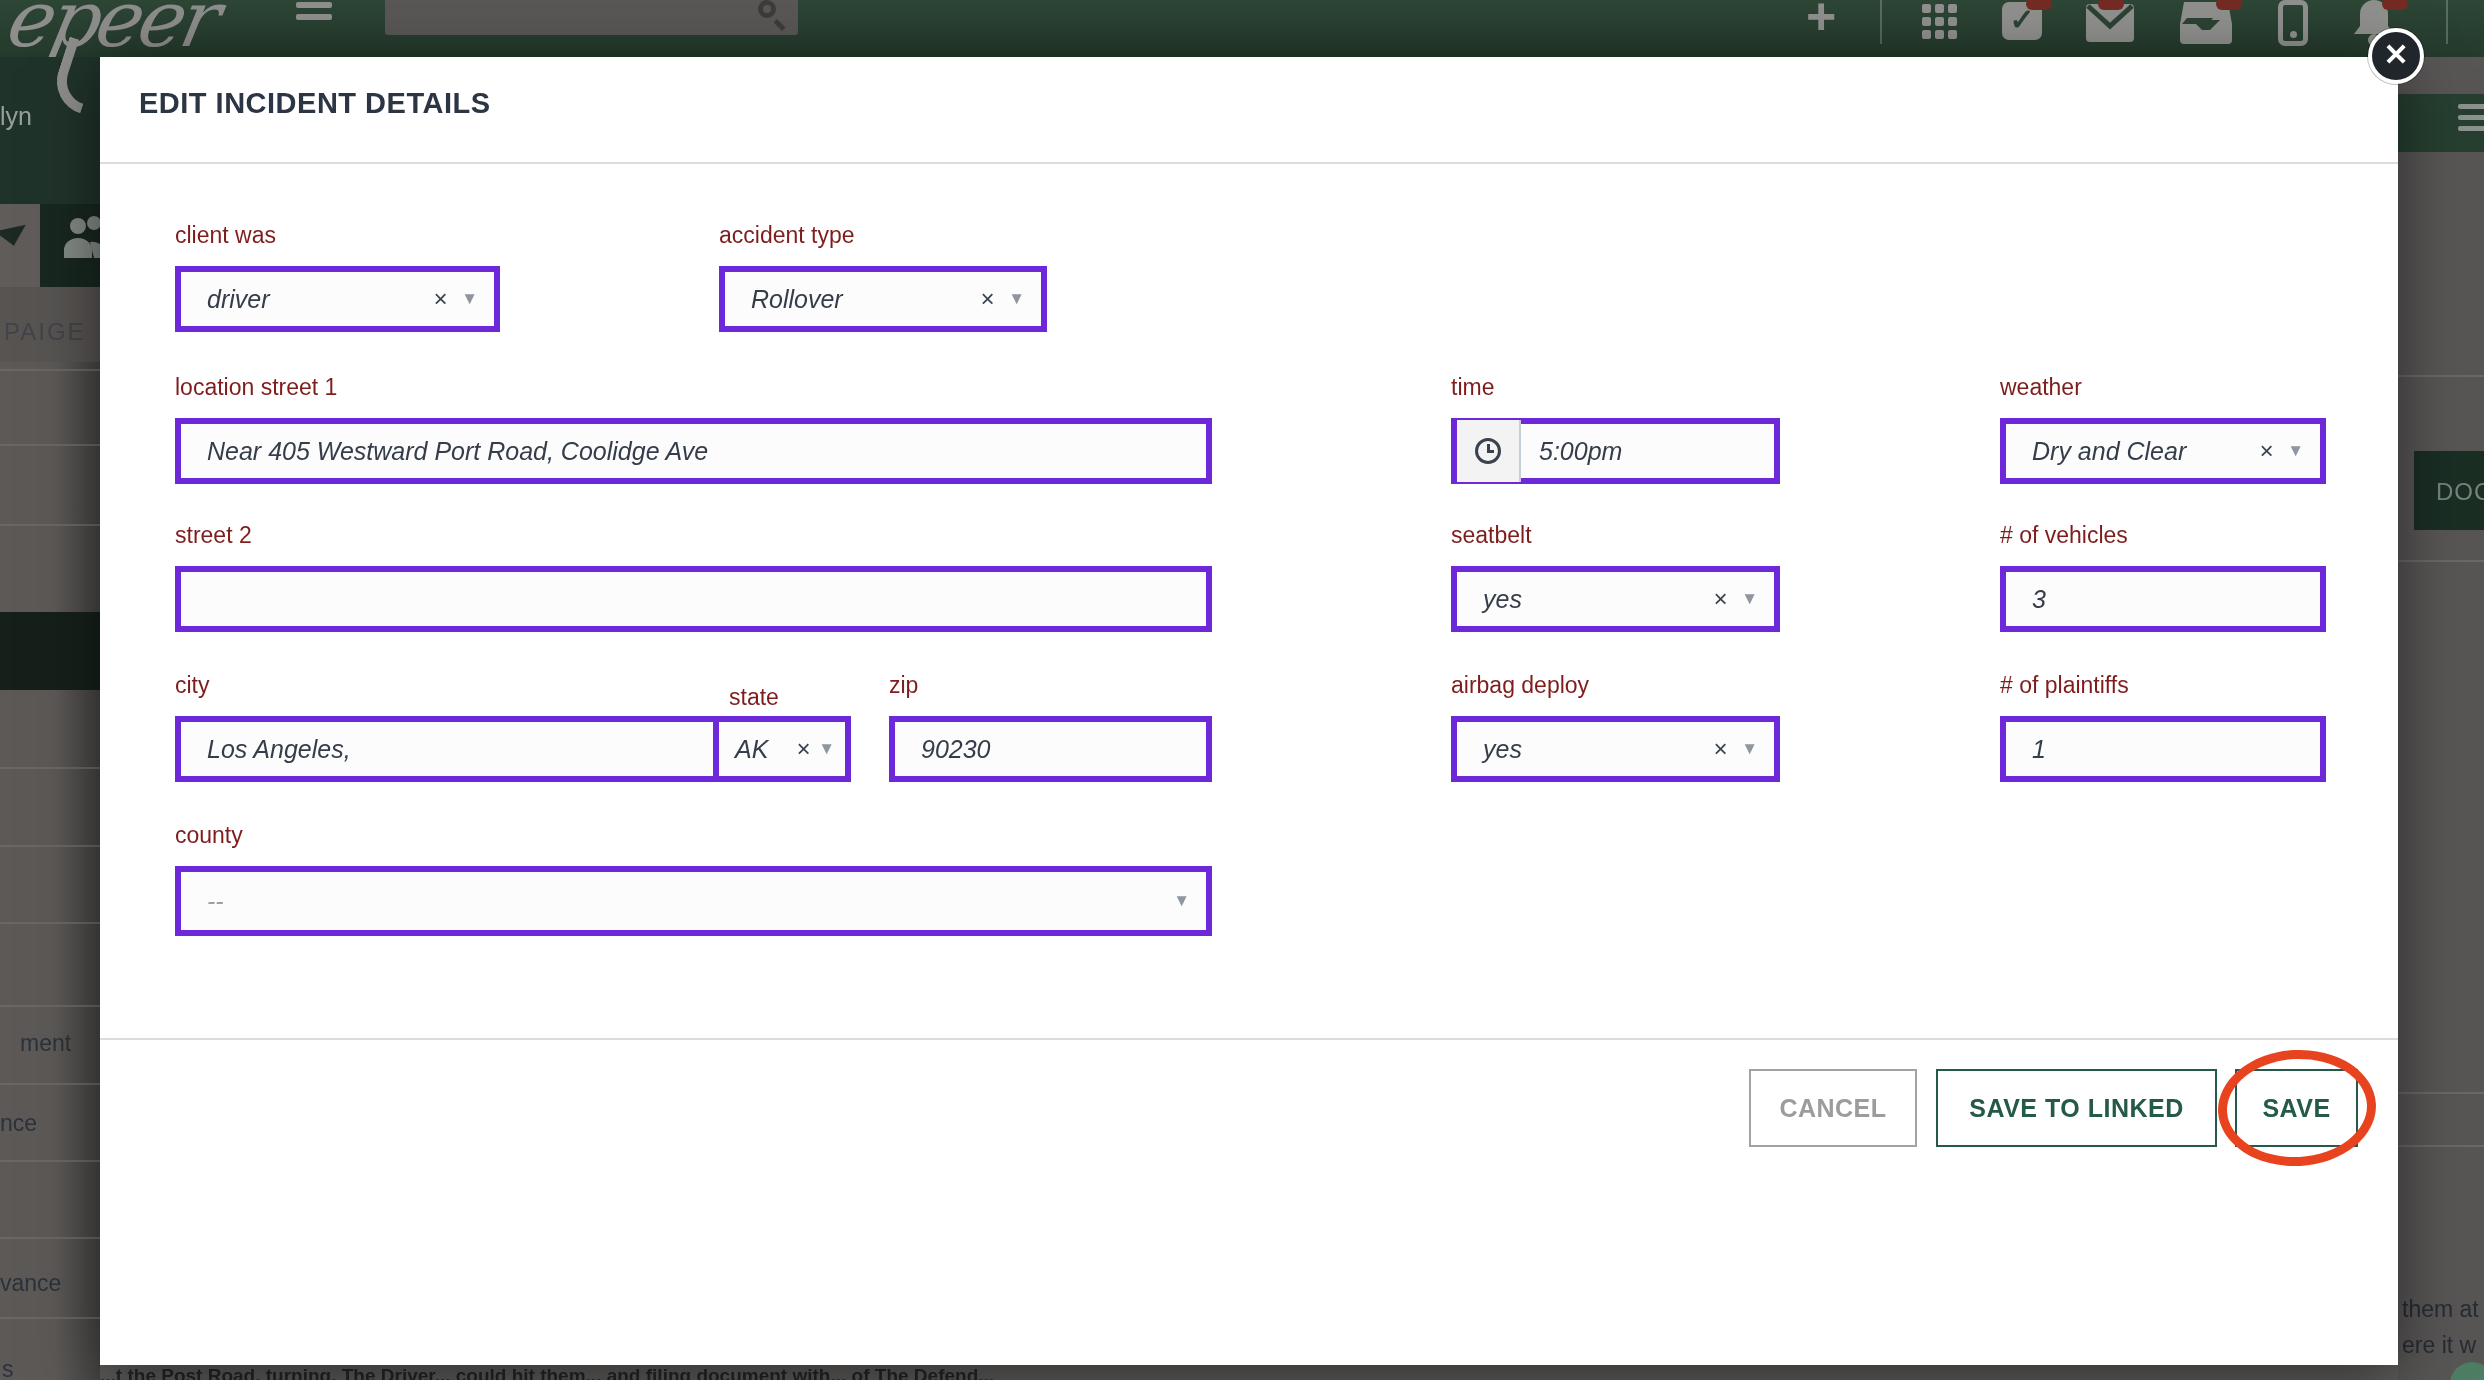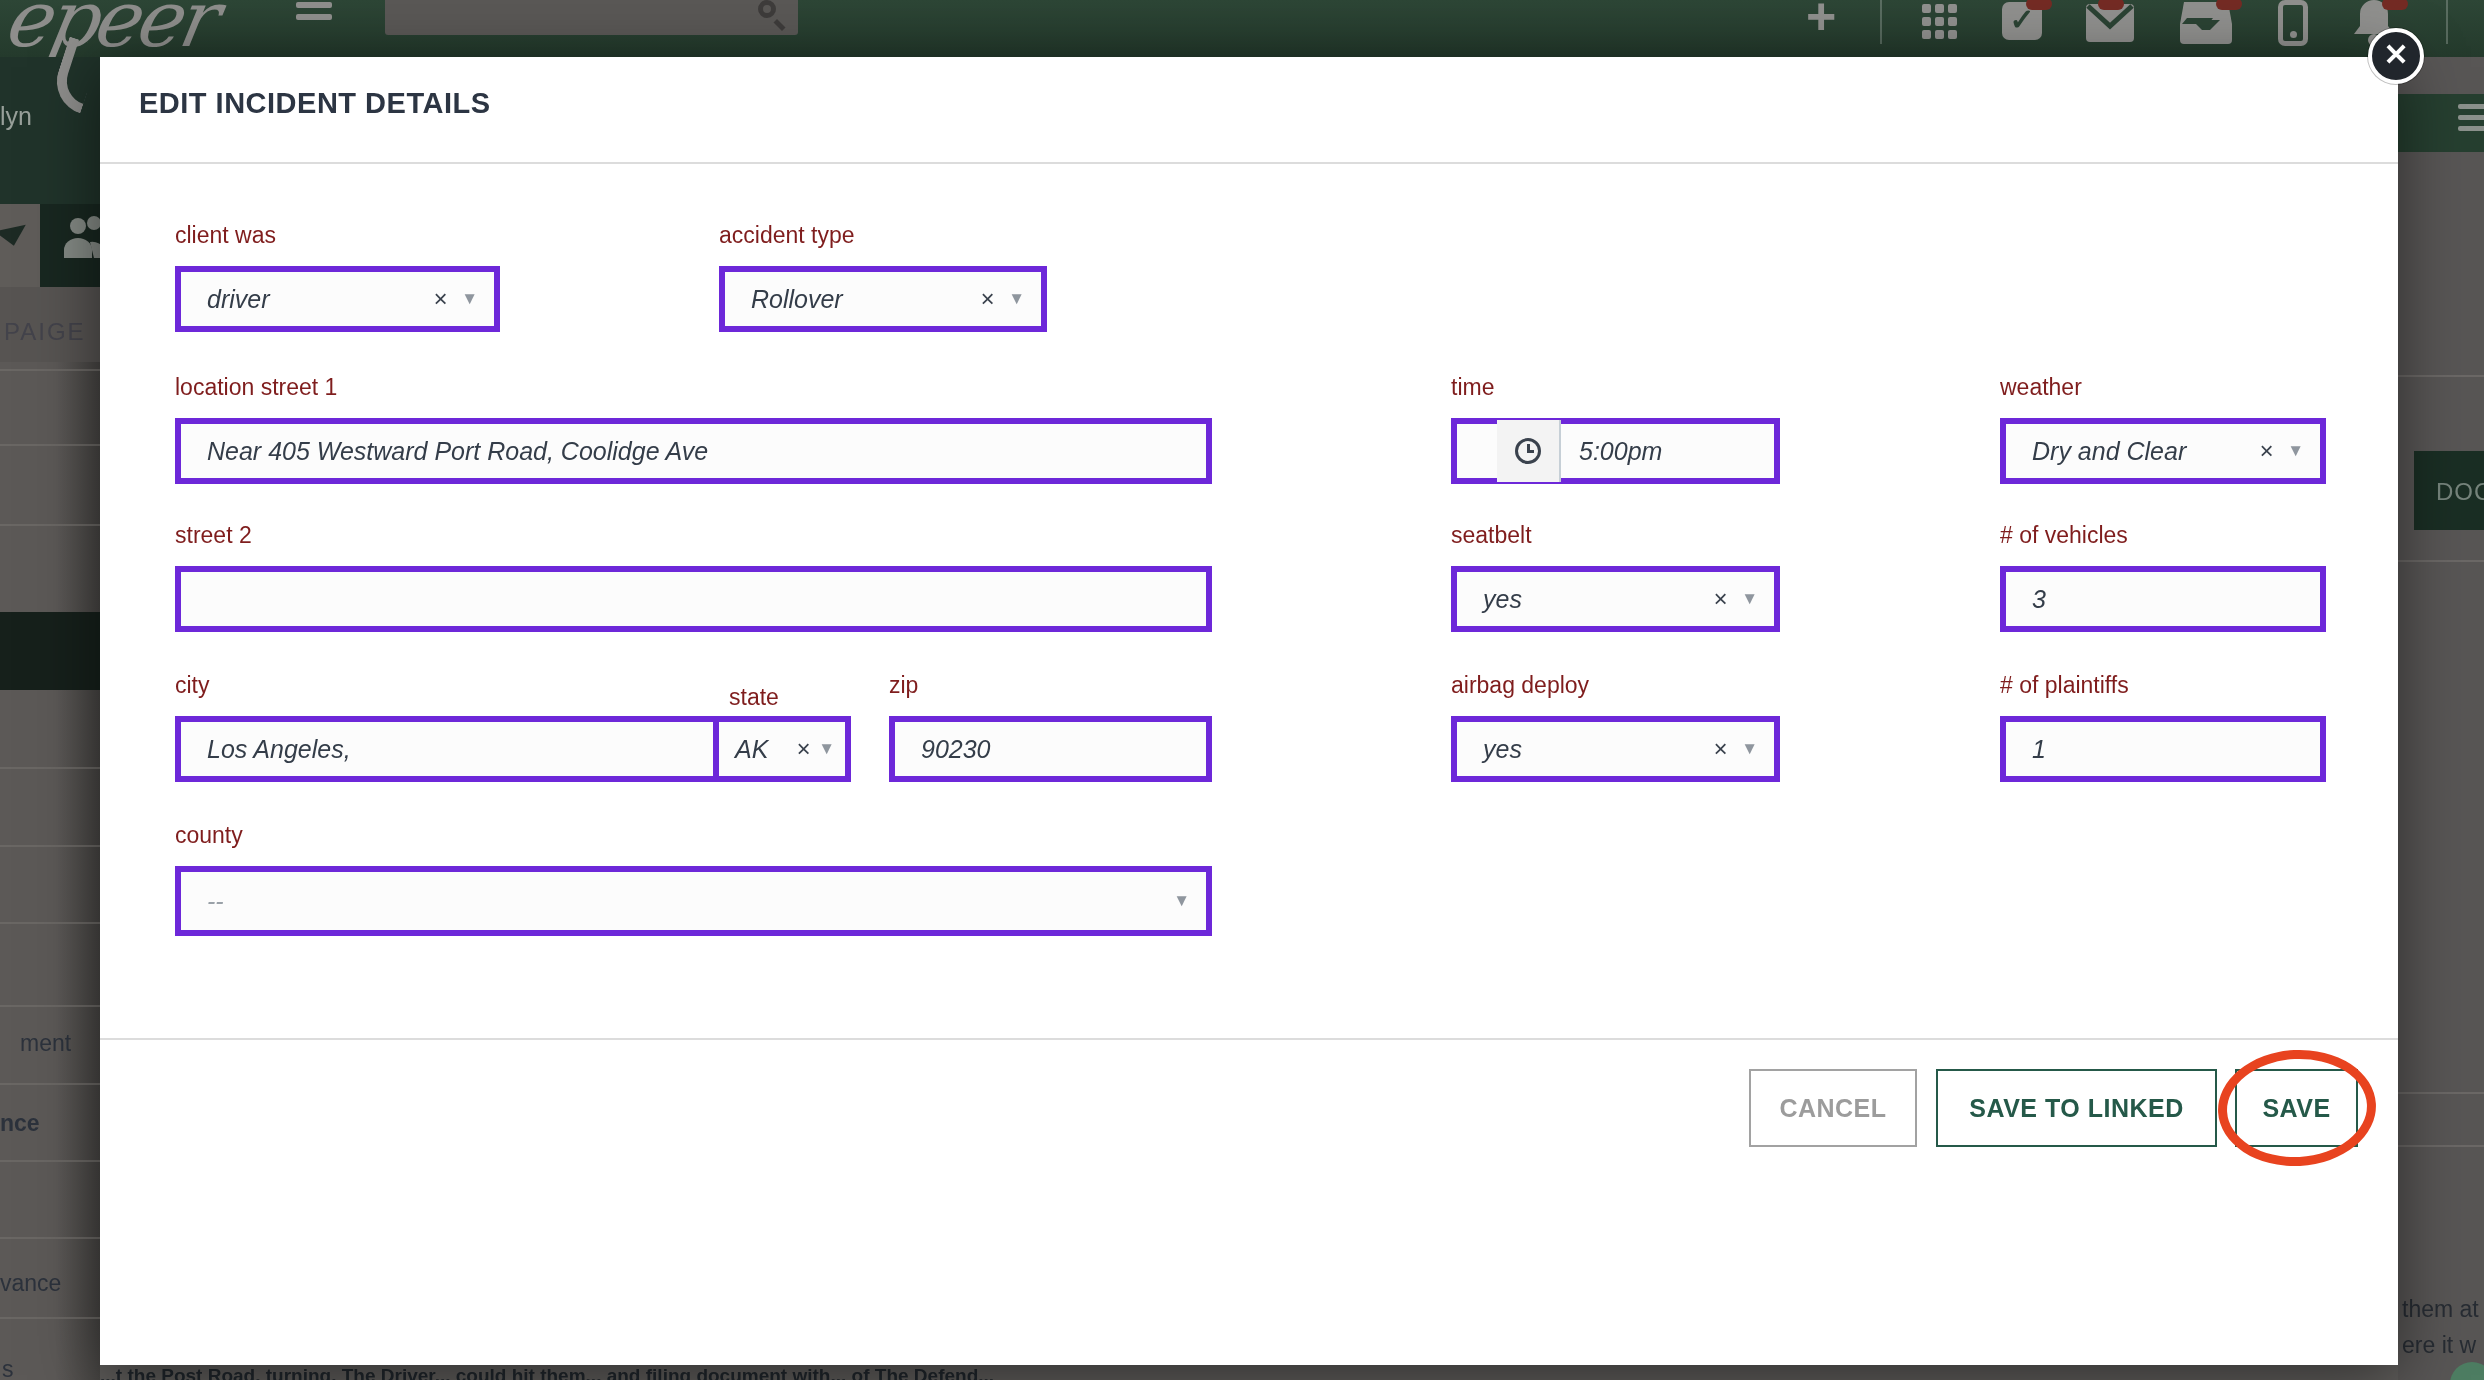--- a/index.html
+++ b/index.html
@@ -164,21 +164,21 @@
   <div id="selected-row" class="abs"></div>
   <div class="abs side-line" style="top:767px;"></div>
   <div class="abs side-line" style="top:845px;"></div>
   <div class="abs side-line" style="top:922px;"></div>
   <div class="abs side-line" style="top:1005px;"></div>
   <div class="abs side-line" style="top:1083px;"></div>
   <div class="abs side-line" style="top:1160px;"></div>
   <div class="abs side-line" style="top:1237px;"></div>
   <div class="abs side-line" style="top:1317px;"></div>
   <div class="abs side-label" style="left:0;top:1030px;padding-left:20px;">ment</div>
-  <div class="abs side-label" style="left:0;top:1110px;font-weight:bold;">nce</div>
+  <div class="abs side-label" style="left:0;top:1110px;">nce</div>
   <div class="abs side-label" style="left:0;top:1270px;">vance</div>
   <div class="abs side-label" style="left:2px;top:1356px;">s</div>
 
   <div id="right-col" class="abs"></div>
   <div id="right-green" class="abs"></div>
   <div id="right-burger" class="abs">
     <span class="hbar"></span>
       <span class="hbar"></span>
       <span class="hbar"></span>
   </div>
@@ -211,21 +211,21 @@
       <span class="val">Rollover</span>
       <span class="clear">×</span>
       <span class="caret">▼</span>
     </div>
 
     <div class="lbl" style="left:75px;top:317px;">location street 1</div>
     <div class="box" style="left:75px;top:361px;width:1037px;">
       <span class="val">Near 405 Westward Port Road, Coolidge Ave</span>
     </div>
     <div class="lbl" style="left:1351px;top:317px;">time</div>
-    <div class="box" style="left:1351px;top:361px;width:329px;padding-left:40px;">
+    <div class="box" style="left:1351px;top:361px;width:329px;">
       <div id="time-cell">
         <span class="clockface"></span>
       </div>
       <span class="val" style="padding-left:18px;">5:00pm</span>
     </div>
     <div class="lbl" style="left:1900px;top:317px;">weather</div>
     <div class="box" style="left:1900px;top:361px;width:326px;">
       <span class="val">Dry and Clear</span>
       <span class="clear">×</span>
       <span class="caret">▼</span>

